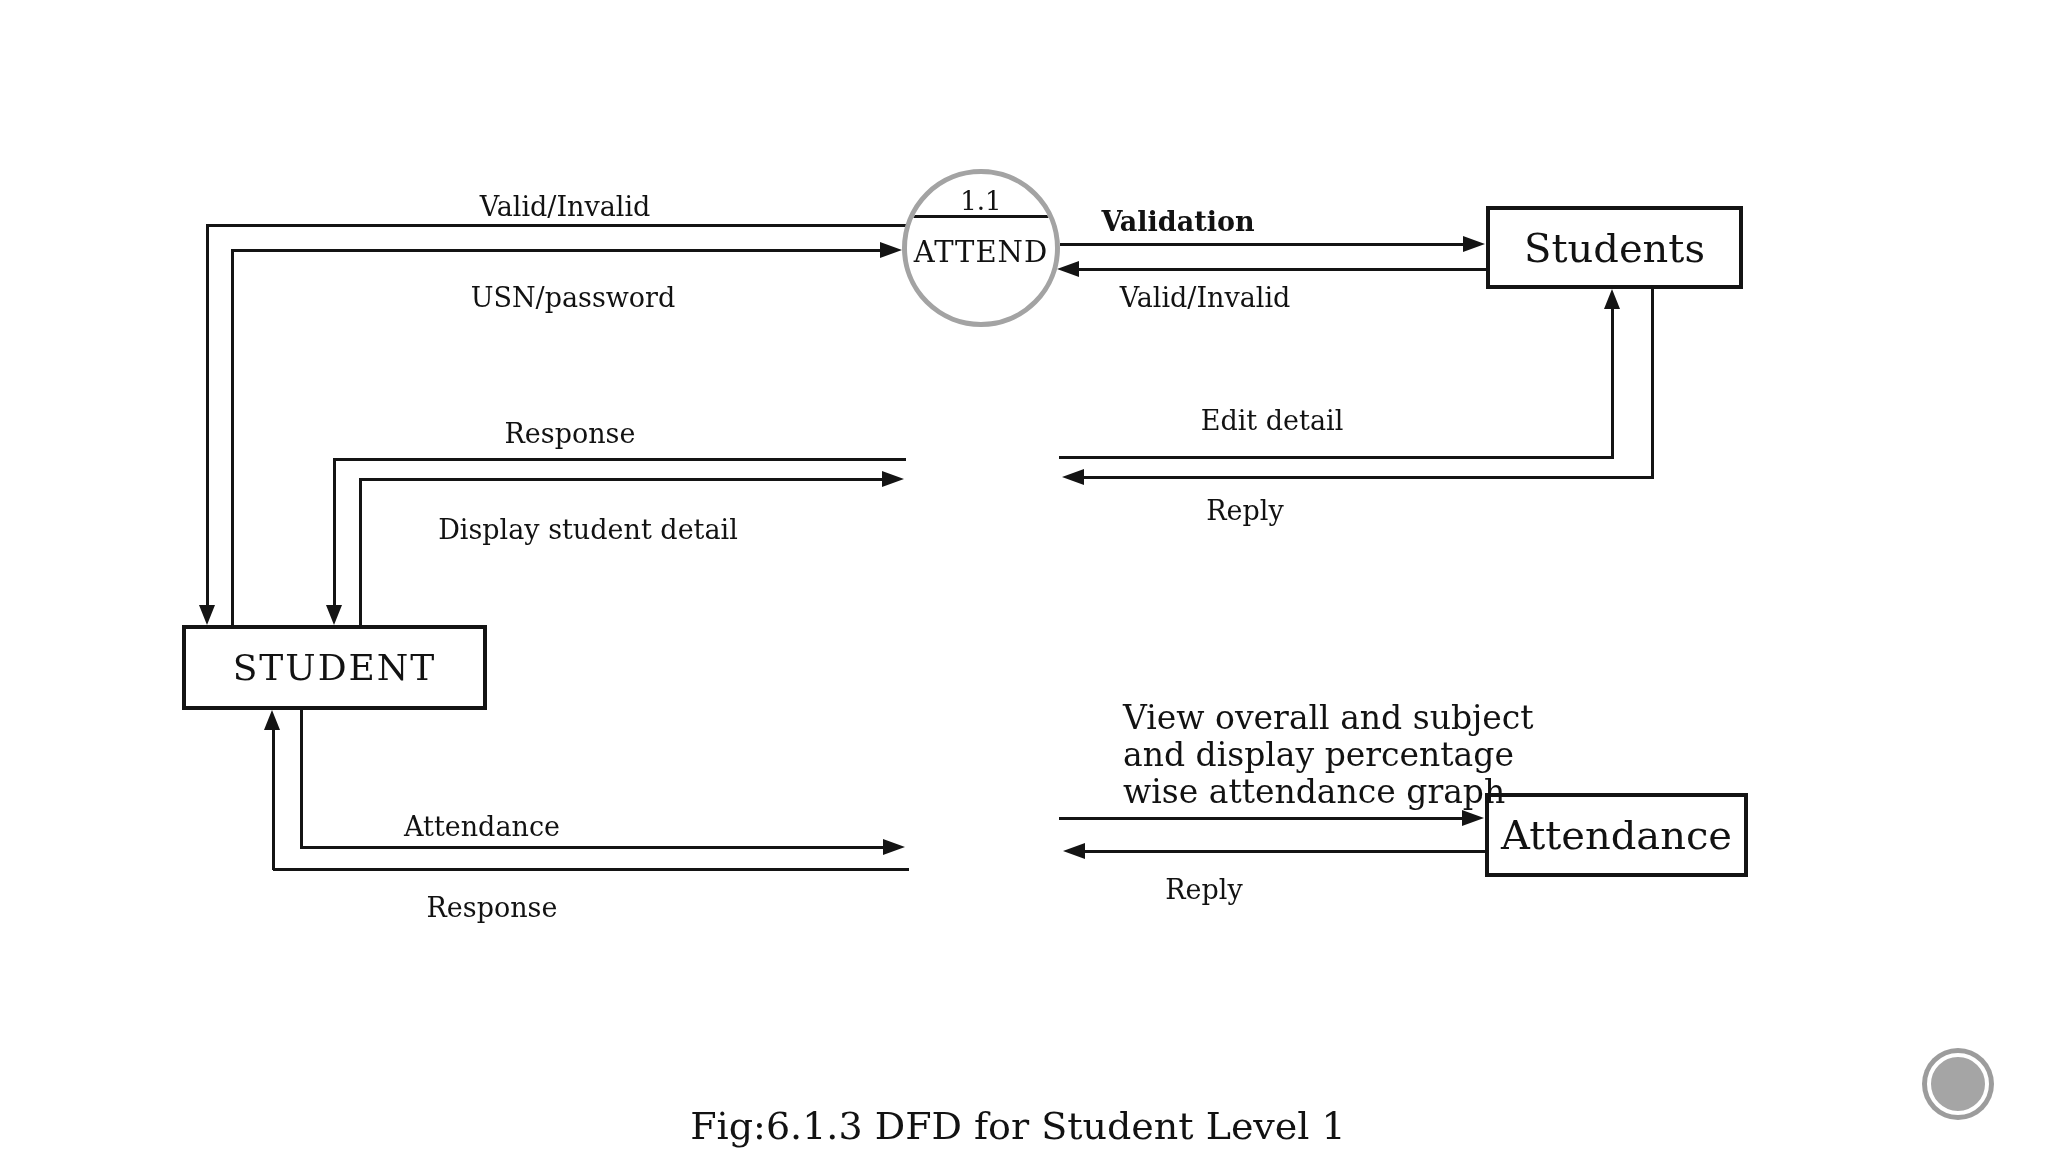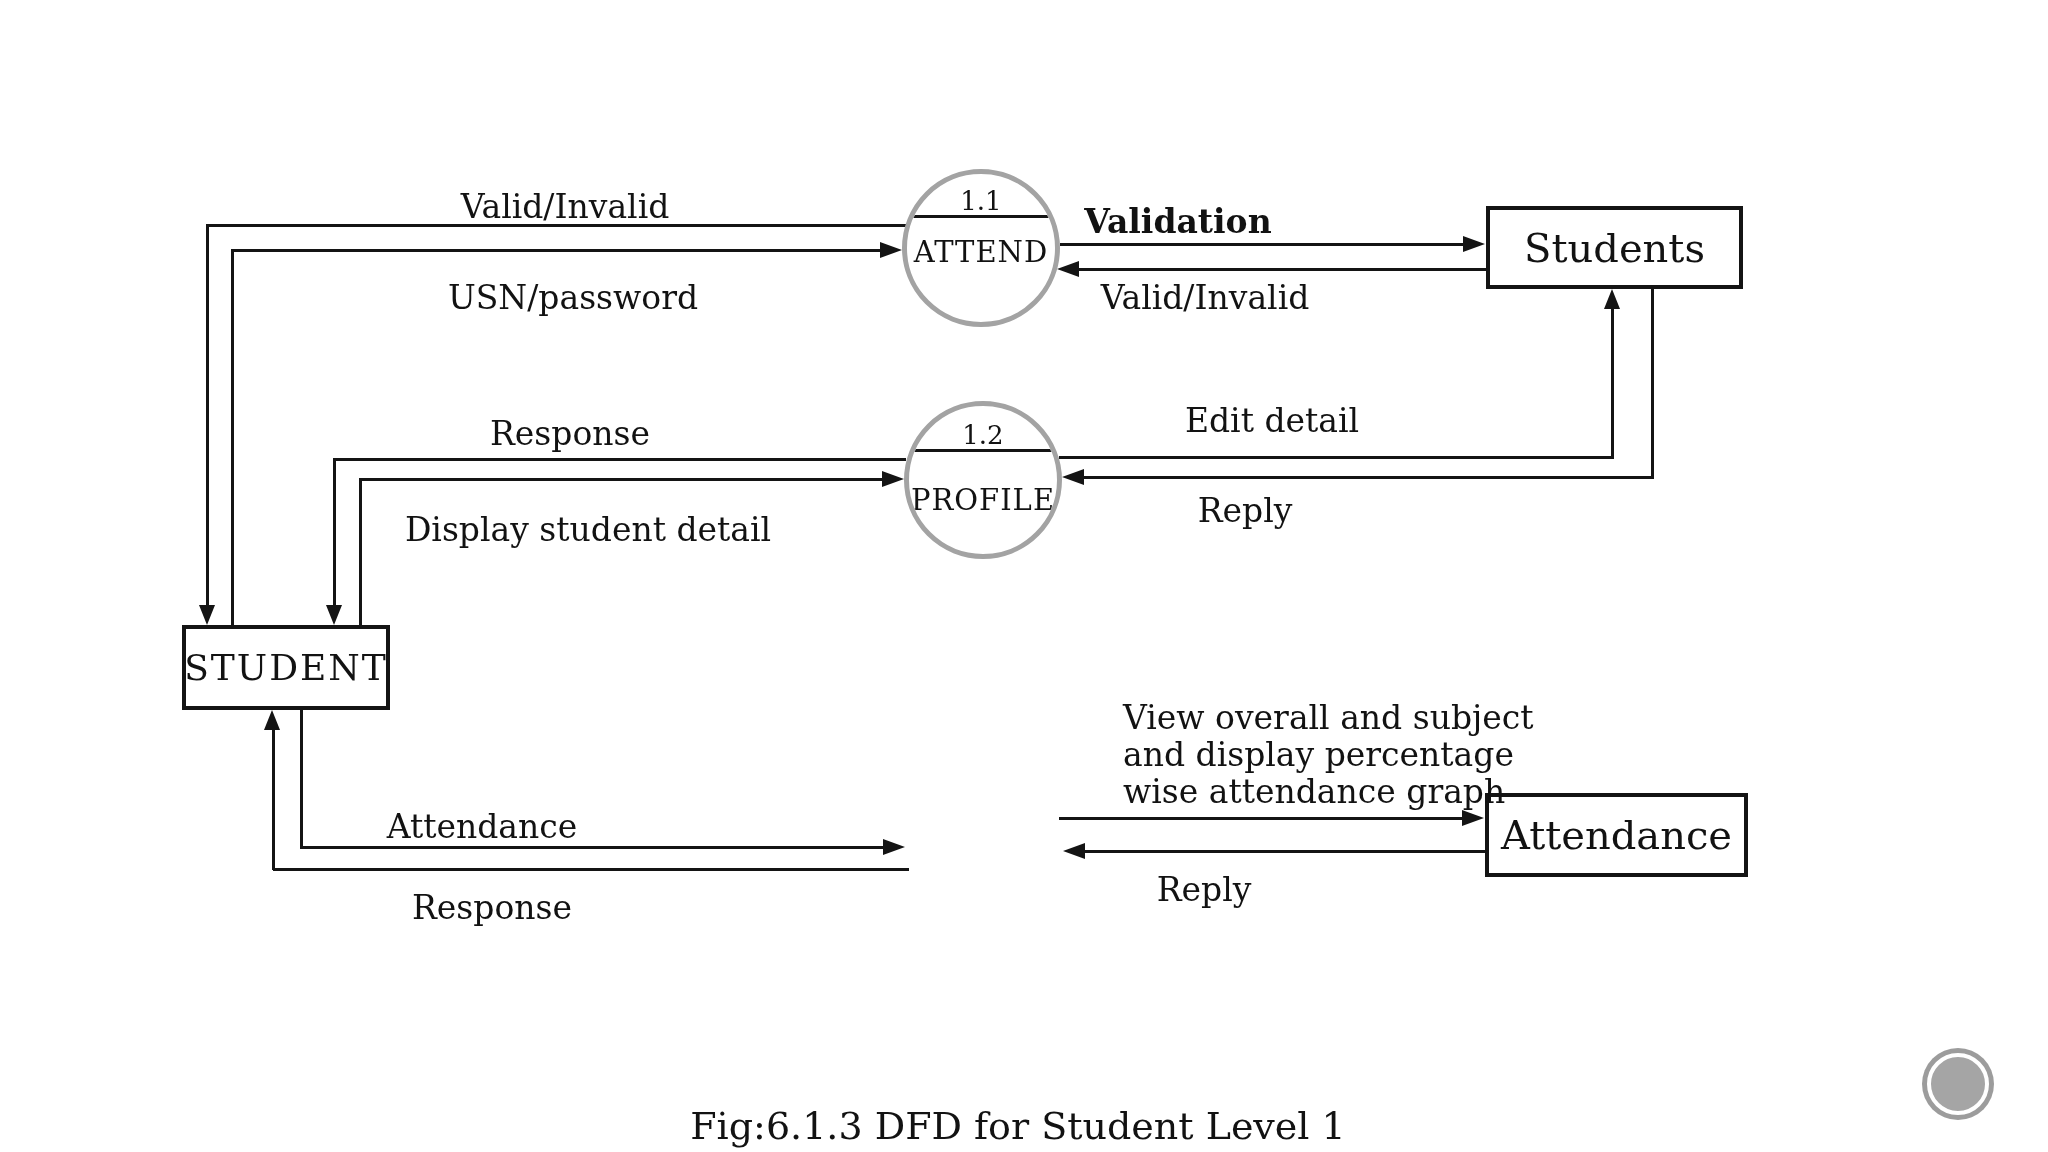--- a/index.html
+++ b/index.html
@@ -28,21 +28,21 @@
     position: absolute; left: 0; right: 0; text-align: center;
     font-size: 26px; line-height: 26px;
   }
   .process-divider { position: absolute; left: 0; right: 0; height: 3px; background: #141414; }
   .process-name {
     position: absolute; left: 0; right: 0; text-align: center;
     font-size: 29px; line-height: 33px; letter-spacing: 1px;
   }
   .flow-label {
     position: absolute; z-index: 4; white-space: nowrap;
-    font-size: 33px; transform: translate(-50%, -50%);
+    font-size: 27px; transform: translate(-50%, -50%);
   }
   .arrow { position: absolute; width: 0; height: 0; z-index: 2; }
   .arrow.right { border-top: 8px solid transparent; border-bottom: 8px solid transparent; border-left: 22px solid #141414; }
   .arrow.left  { border-top: 8px solid transparent; border-bottom: 8px solid transparent; border-right: 22px solid #141414; }
   .arrow.down  { border-left: 8px solid transparent; border-right: 8px solid transparent; border-top: 20px solid #141414; }
   .arrow.up    { border-left: 8px solid transparent; border-right: 8px solid transparent; border-bottom: 20px solid #141414; }
   .multiline-label {
     position: absolute; z-index: 4; font-size: 33px; line-height: 37px; white-space: nowrap;
   }
   .caption {
@@ -101,43 +101,38 @@
   <div class="arrow left" style="left:1063px; top:843px;"></div>
 
   <div class="line" style="left:300px; top:710px; width:3px; height:139px;"></div>
   <div class="line" style="left:300px; top:846px; width:583px; height:3px;"></div>
   <div class="arrow right" style="left:883px; top:839px;"></div>
 
   <div class="line" style="left:273px; top:868px; width:636px; height:3px;"></div>
   <div class="line" style="left:272px; top:730px; width:3px; height:140px;"></div>
   <div class="arrow up" style="left:264px; top:710px;"></div>
 
-  <div class="shape entity-box" style="left:182px; top:625px; width:208px; height:85px; font-size:36px; letter-spacing:2px;">
+  <div class="shape entity-box" style="left:182px; top:625px; width:305px; height:85px; font-size:36px; letter-spacing:2px;">
     <span>STUDENT</span>
   </div>
 
   <div class="shape entity-box" style="left:1486px; top:206px; width:257px; height:83px; font-size:40px;">
     <span>Students</span>
   </div>
 
   <div class="shape entity-box" style="left:1485px; top:793px; width:263px; height:84px; font-size:40px;">
     <span>Attendance</span>
   </div>
 
   <div class="shape process-circle" style="left:902px; top:169px; width:158px; height:158px;">
     <div class="process-id" style="top:14px;">1.1</div>
     <div class="process-divider" style="top:41px;"></div>
     <div class="process-name" style="top:62px;">ATTEND</div>
   </div>
 
-  <div class="shape process-circle" style="left:904px; top:401px; width:158px; height:158px;">
-    <div class="process-id" style="top:16px;">1.2</div>
-    <div class="process-divider" style="top:43px;"></div>
-    <div class="process-name" style="top:78px;">PROFILE</div>
-  </div>
 
 
   <div class="flow-label" style="left:565px; top:206px;">Valid/Invalid</div>
   <div class="flow-label" style="left:573px; top:297px;">USN/password</div>
   <div class="flow-label" style="left:1178px; top:221px;font-weight:bold;">Validation</div>
   <div class="flow-label" style="left:1205px; top:297px;">Valid/Invalid</div>
   <div class="flow-label" style="left:570px; top:433px;">Response</div>
   <div class="flow-label" style="left:588px; top:529px;">Display student detail</div>
   <div class="flow-label" style="left:1272px; top:420px;">Edit detail</div>
   <div class="flow-label" style="left:1245px; top:510px;">Reply</div>

